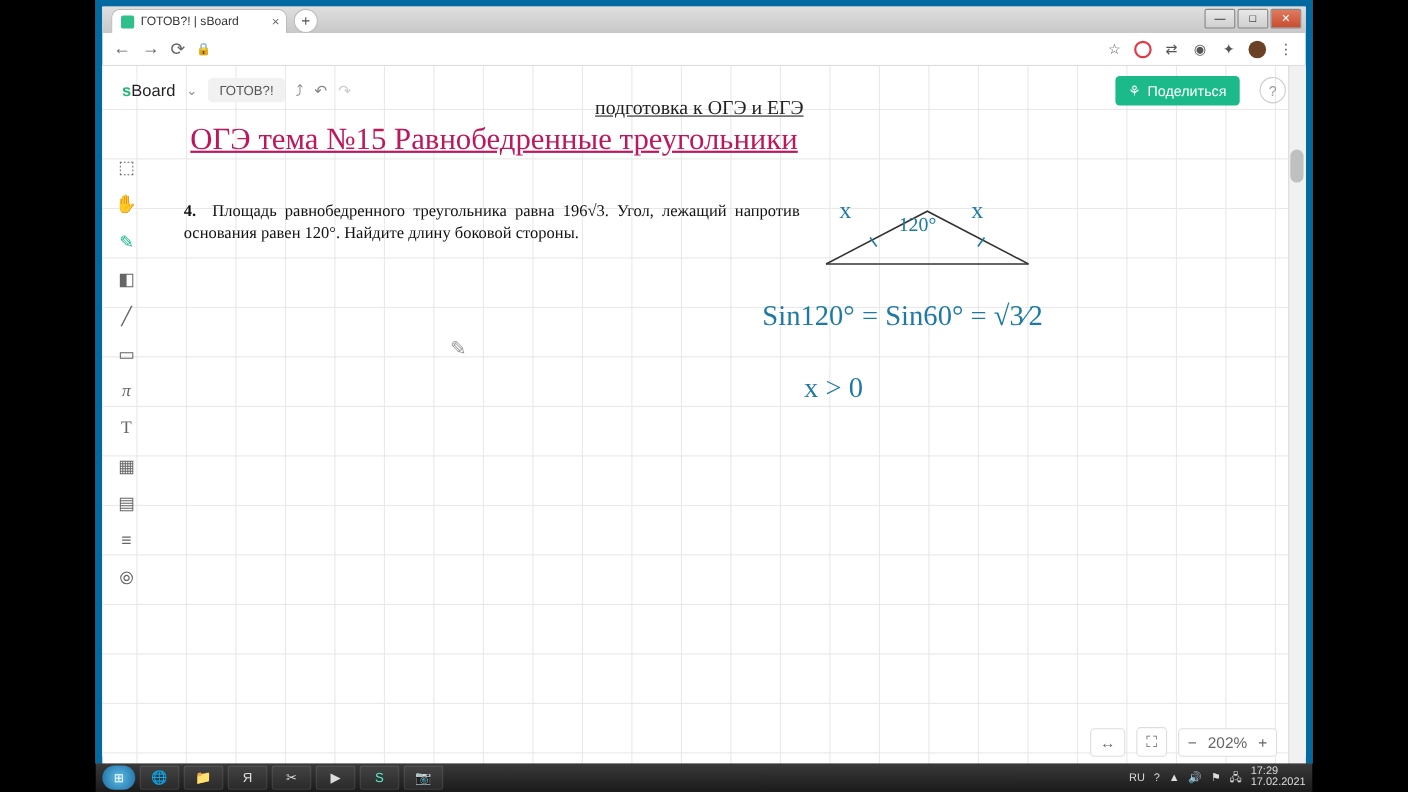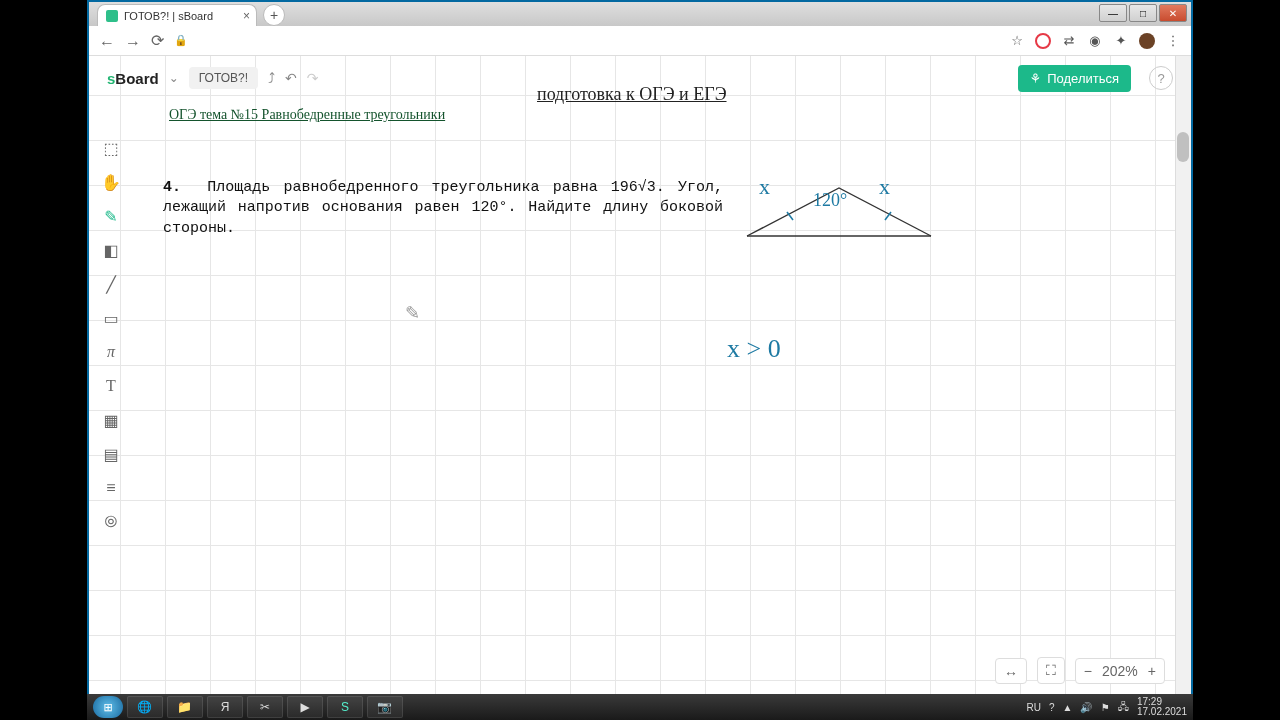--- a/index.html
+++ b/index.html
@@ -1,17 +1,17 @@
 <!DOCTYPE html>
 <html><head>
 <meta charset="utf-8">
 <style>
   * { margin:0; padding:0; box-sizing:border-box; }
   body { width:1280px; height:720px; background:#000; font-family:Arial,sans-serif; overflow:hidden; position:relative; }
-  .chrome-window { position:absolute; left:87px; top:0; width:1106px; height:694px; background:#fff; border:2px solid #0369a1; box-shadow:0 0 10px rgba(0,0,0,.3); }
+  .chrome-window { position:absolute; left:87px; top:0; width:1106px; height:694px; background:#fff; border:6px solid #0369a1; box-shadow:0 0 10px rgba(0,0,0,.3); }
   .titlebar { height:24px; background:linear-gradient(#dfdfdf,#c8c8c8); display:flex; align-items:flex-end; position:relative; }
   .win-controls { position:absolute; right:4px; top:2px; display:flex; gap:2px; }
   .win-btn { width:28px; height:18px; border:1px solid #888; display:flex; align-items:center; justify-content:center; font-size:10px; border-radius:2px; }
   .win-min { background:linear-gradient(#e8e8e8,#d0d0d0); }
   .win-max { background:linear-gradient(#e8e8e8,#d0d0d0); }
   .win-close { background:linear-gradient(#e07a5f,#c94c2f); color:#fff; }
   .tabstrip { display:flex; align-items:flex-end; padding-left:8px; height:24px; }
   .tab { background:#fff; border:1px solid #bbb; border-bottom:none; border-radius:8px 8px 0 0; height:22px; padding:0 28px 0 8px; display:flex; align-items:center; font-size:11px; color:#333; position:relative; min-width:160px; }
   .tab .fav { width:12px; height:12px; background:#2ebf8a; margin-right:6px; border-radius:2px; }
   .tab .close { position:absolute; right:6px; font-size:12px; color:#666; }
@@ -23,34 +23,34 @@
   .ext-icons { display:flex; gap:10px; align-items:center; }
   .ext-icons span { width:16px; height:16px; display:inline-flex; align-items:center; justify-content:center; font-size:13px; }
   .opera { width:14px;height:14px;border:2px solid #e63946;border-radius:50%; }
   .avatar { width:18px;height:18px;border-radius:50%;background:#6b4226; }
   .app-area { position:relative; height:638px; background:#fff; overflow:hidden; }
   .grid { position:absolute; inset:0; background-image:
       linear-gradient(#e6e6e6 1px,transparent 1px),
       linear-gradient(90deg,#e6e6e6 1px,transparent 1px);
     background-size:45px 45px; background-position:-14px -6px; }
   .topbar { position:absolute; top:6px; left:18px; right:18px; height:32px; display:flex; align-items:center; gap:10px; }
-  .board-logo { font-weight:bold; font-size:15px; color:#222; }
+  .board-logo { font-weight:normal; font-size:15px; color:#222; }
   .board-logo b { color:#22b573; }
   .chev { color:#888; font-size:12px; }
   .proj-name { background:#f1f1f1; border-radius:4px; padding:4px 10px; font-size:12px; color:#555; }
   .tb-icon { color:#888; font-size:14px; }
   .share-btn { margin-left:auto; background:#1cb98a; color:#fff; border-radius:4px; padding:6px 12px; font-size:13px; display:flex; align-items:center; gap:6px; }
   .help { width:24px;height:24px;border:1px solid #ccc;border-radius:50%; display:flex;align-items:center;justify-content:center;color:#999;font-size:13px;margin-left:8px; }
   .toolbox { position:absolute; left:8px; top:80px; width:28px; display:flex; flex-direction:column; gap:10px; align-items:center; color:#666; font-size:16px; }
   .toolbox div { width:24px;height:24px;display:flex;align-items:center;justify-content:center;cursor:pointer; }
   .header-txt { position:absolute; top:32px; left:58px; right:20px; font-family:"Times New Roman",serif; }
   .header-txt h1 { font-weight:normal; font-size:30px; color:#111; letter-spacing:.5px; }
   .header-txt .sub { font-size:18px; color:#222; margin-left:390px; margin-top:-4px;text-decoration:underline; }
-  .header-txt .topic { font-size:14px; color:#14532d; text-decoration:underline; margin-top:2px; margin-left:22px; }
-  .problem { position:absolute; top:122px; left:74px; width:560px; font-family:Liberation Mono, monospace; font-size:15px; color:#111; line-height:1.35; text-align:justify; }
+  .header-txt .topic { font-size:28px; color:#be185d; text-decoration:underline; margin-top:2px; margin-left:22px; }
+  .problem { position:absolute; top:122px; left:74px; width:560px; font-family:Liberation Serif, serif; font-size:15px; color:#111; line-height:1.35; text-align:justify; }
   .hand { position:absolute; font-family:"Comic Sans MS","Segoe Script",cursive; color:#1e7aa3; font-size:26px; }
   .triangle { position:absolute; top:122px; left:650px; }
   .scrollbar { position:absolute; right:0; top:0; width:16px; height:100%; background:#f1f1f1; border-left:1px solid #ddd; }
   .thumb { position:absolute; right:2px; top:76px; width:12px; height:30px; background:#c0c0c0; border-radius:6px; }
   .bottom-ctrl { position:absolute; bottom:10px; right:26px; display:flex; align-items:center; gap:10px; }
   .bc-box { border:1px solid #ddd; border-radius:4px; padding:4px 8px; background:#fff; display:flex; align-items:center; gap:10px; color:#666; font-size:14px; }
   .taskbar { position:absolute; left:87px; bottom:0; width:1106px; height:26px; background:linear-gradient(#3a3a3a,#1a1a1a); display:flex; align-items:center; padding:0 6px; gap:4px; }
   .start { width:30px; height:22px; border-radius:11px; background:radial-gradient(circle,#5fbde8,#1a6aa0); display:flex;align-items:center;justify-content:center;color:#fff;font-size:11px; }
   .task { width:36px;height:22px; background:rgba(255,255,255,.06); border:1px solid rgba(255,255,255,.1); border-radius:2px; display:flex;align-items:center;justify-content:center;font-size:12px;color:#ddd; }
   .tray { margin-left:auto; display:flex; gap:8px; align-items:center; color:#ddd; font-size:10px; }
@@ -141,20 +141,21 @@
 
     <div class="header-txt">
       <div class="sub">подготовка к ОГЭ и ЕГЭ</div>
       <div class="topic">ОГЭ тема №15 Равнобедренные треугольники</div>
     </div>
 
     <div class="problem">
       <b>4.</b>&nbsp;&nbsp;<span>Площадь равнобедренного треугольника равна 196</span><span>√3</span><span>. Угол, лежащий напротив основания равен 120°. Найдите длину боковой стороны.</span>
     </div>
 
+    <div class="hand" style="top:212px;left:600px">Sin120° = Sin60° = √3⁄2</div>
     <div class="hand" style="top:278px;left:638px">x &gt; 0</div>
 
     <svg class="triangle" width="200" height="70">
       <polyline points="8,58 100,10 192,58" stroke="#333" stroke-width="1.4" fill="none"></polyline>
       <line x1="8" y1="58" x2="192" y2="58" stroke="#333" stroke-width="1.4"></line>
       <line x1="48" y1="34" x2="54" y2="42" stroke="#1e7aa3" stroke-width="1.5"></line>
       <line x1="146" y1="42" x2="152" y2="34" stroke="#1e7aa3" stroke-width="1.5"></line>
     </svg>
     <div class="hand" style="top:118px;left:670px;font-size:22px">x</div>
     <div class="hand" style="top:118px;left:790px;font-size:22px">x</div>

